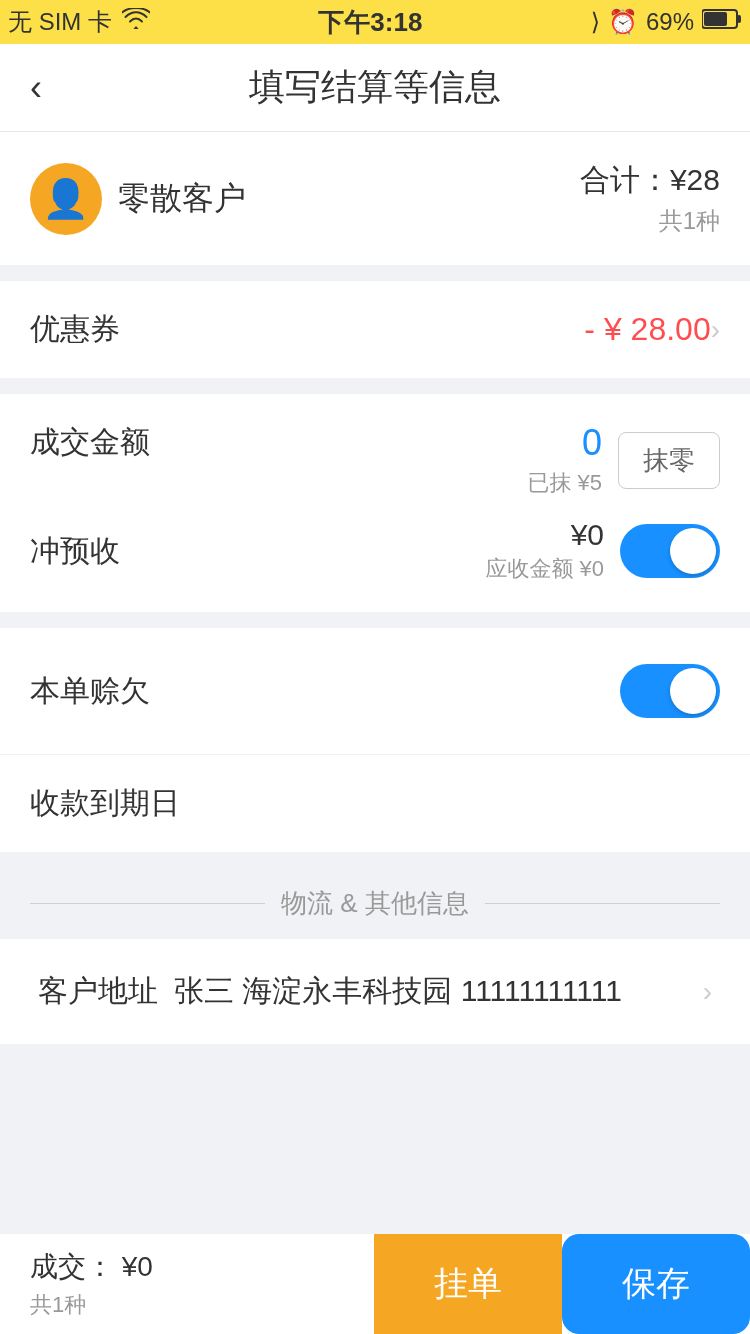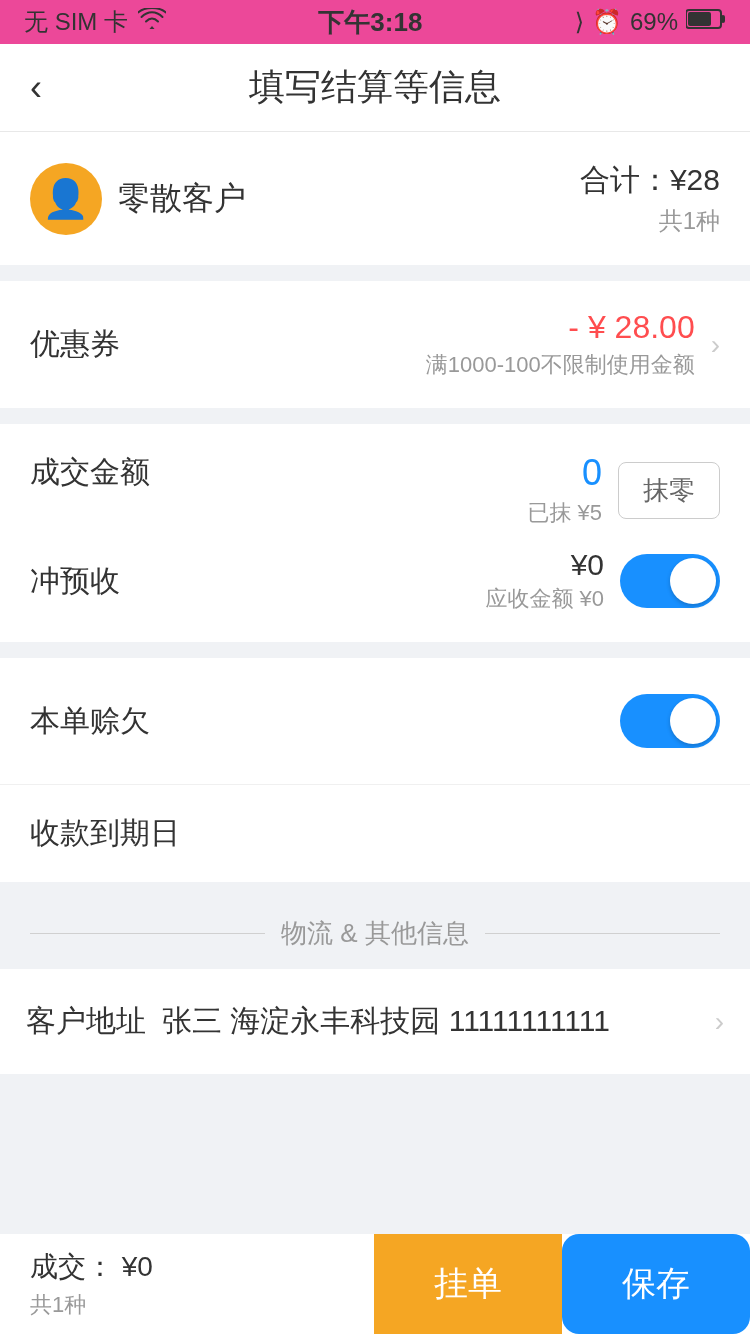--- a/index.html
+++ b/index.html
@@ -11,25 +11,25 @@
       background: #f0f2f5;
       font-size: 28px;
       color: #333;
       position: relative;
     }
 
     
     .status-bar {
       width: 750px;
       height: 44px;
-      background: #ec4899;
-      display: flex;
-      align-items: center;
-      justify-content: space-between;
-      padding: 0 24px;
+      background: #fde047;
+      display: flex;
+      align-items: center;
+      justify-content: space-between;
+      padding: 0 8px;
       font-size: 24px;
     }
     .status-left { display: flex; align-items: center; gap: 10px; }
     .status-center { font-weight: 600; font-size: 26px; }
     .status-right { display: flex; align-items: center; gap: 8px; font-size: 24px; }
 
     
     .nav-bar {
       width: 750px;
       height: 88px;
@@ -110,21 +110,20 @@
       padding: 28px 30px;
       border-top: 1px solid #f0f0f0;
     }
     .row-label {
       font-size: 30px;
       color: #333;
     }
     .row-right {
       display: flex;
       align-items: center;
-      gap: 16px;
     }
     .row-value-block {
       text-align: right;
     }
     .discount-amount {
       font-size: 32px;
       color: #ff4d4f;
       font-weight: 500;
     }
     .discount-desc {
@@ -253,21 +252,21 @@
       flex: 1;
       height: 1px;
       background: #d0d0d0;
     }
 
     
     .address-row {
       display: flex;
       align-items: center;
       justify-content: space-between;
-      padding: 32px 26px;
+      padding: 32px 38px;
       background: #fff;
     }
     .address-left { display: flex; gap: 16px; align-items: flex-start; }
     .address-label { font-size: 30px; color: #333; flex-shrink: 0; }
     .address-value { font-size: 30px; color: #333; }
 
     
     .empty-space {
       background: #f0f2f5;
       height: 200px;
@@ -373,21 +372,20 @@
     </div>
   </div>
 </div>
 
 <div class="section">
   <div class="row-item" style="border-top: none;">
     <span class="row-label">优惠券</span>
     <div class="row-right">
       <div class="row-value-block">
         <div class="discount-amount">- ¥ 28.00</div>
-        <div class="discount-desc">满1000-100不限制使用金额</div>
       </div>
       <span class="chevron-icon">›</span>
     </div>
   </div>
 </div>
 
 <div class="section">
 
   <div class="transaction-row">
     <span class="row-label">成交金额</span>

